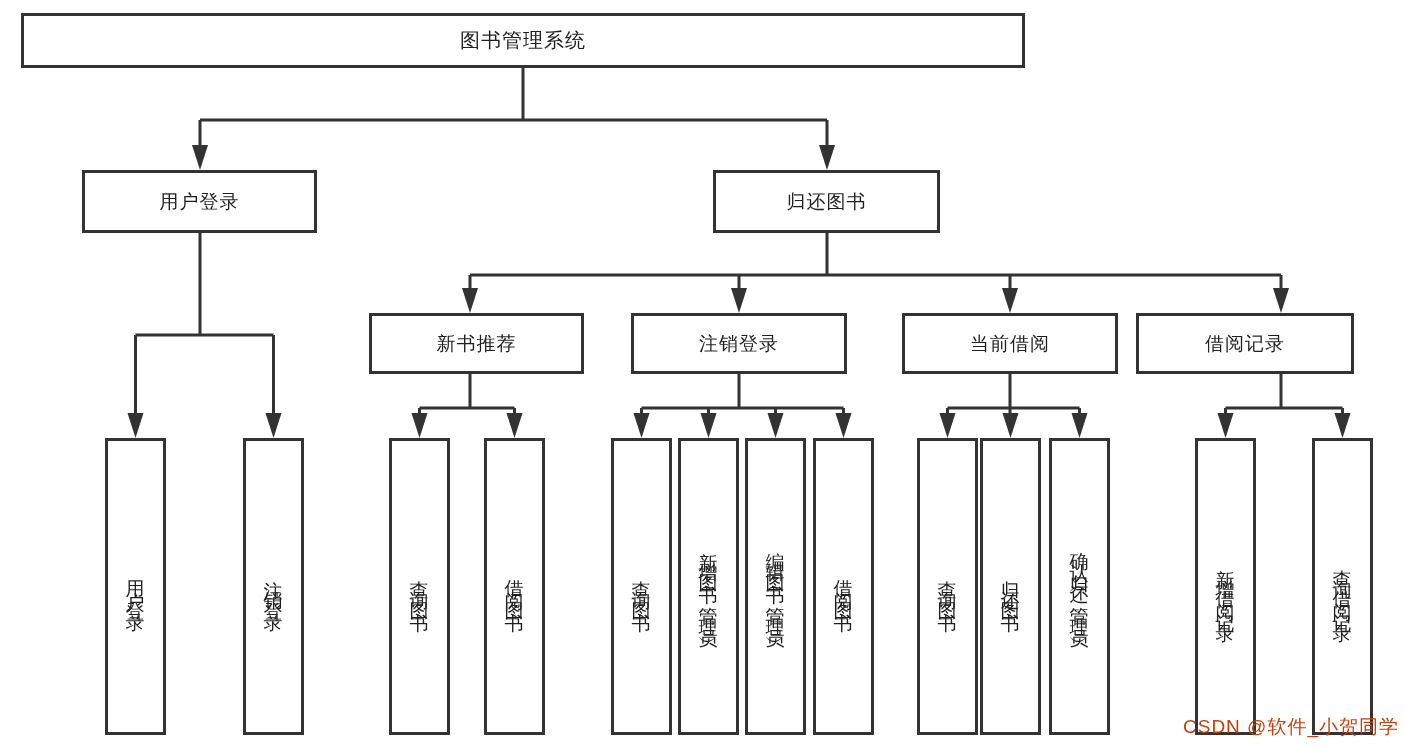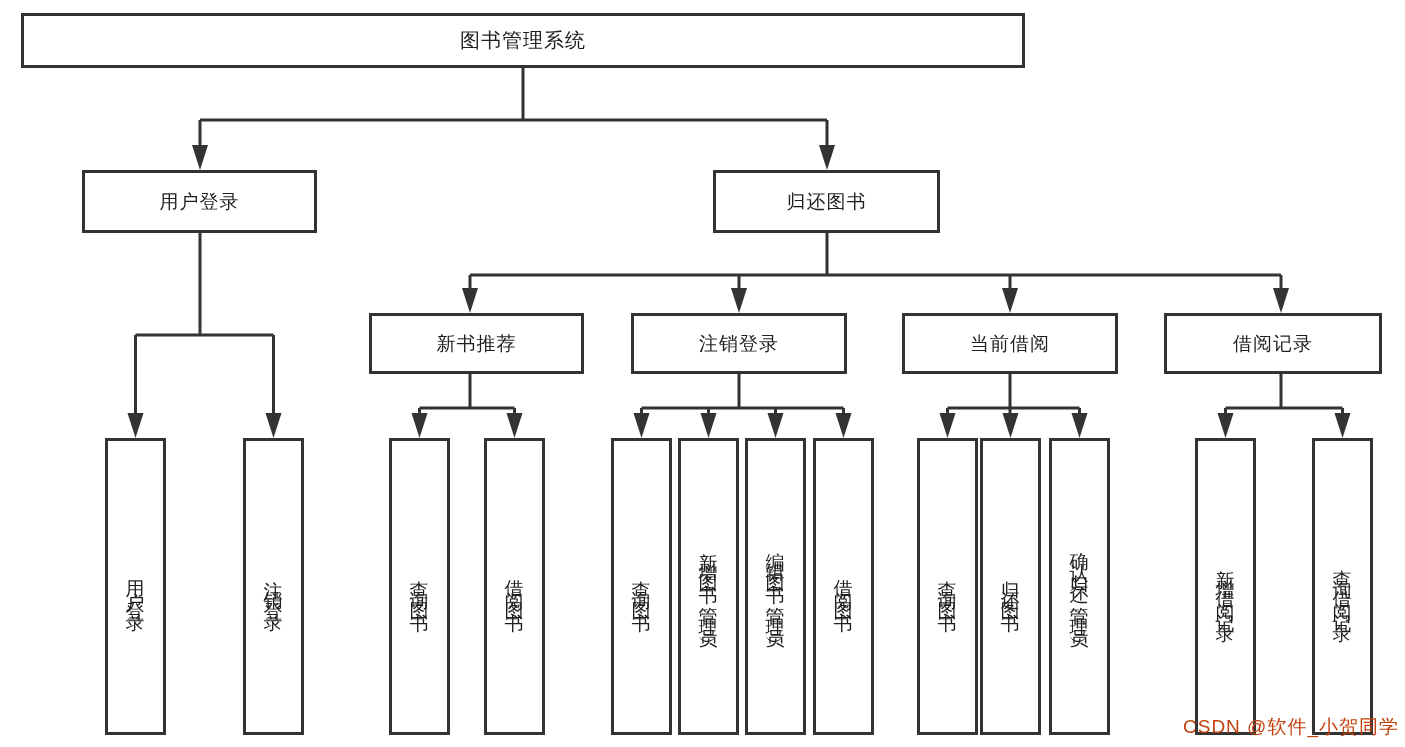--- a/index.html
+++ b/index.html
@@ -123,21 +123,21 @@
 
   <div class="node hnode" style="left:363px; top:313px; width:215px; height:61px;margin-left:6px;">
     <span>新书推荐</span>
   </div>
   <div class="node hnode" style="left:631px; top:313px; width:216px; height:61px;">
     <span>注销登录</span>
   </div>
   <div class="node hnode" style="left:902px; top:313px; width:216px; height:61px;">
     <span>当前借阅</span>
   </div>
-  <div class="node hnode" style="left:1164px; top:313px; width:218px; height:61px;">
+  <div class="node hnode" style="left:1136px; top:313px; width:218px; height:61px;">
     <span>借阅记录</span>
   </div>
 
   <div class="node vnode" style="left:105px; top:438px; width:61px; height:297px;">
     <span class="vtext">用户登录</span>
   </div>
   <div class="node vnode" style="left:243px; top:438px; width:61px; height:297px;">
     <span class="vtext">注销登录</span>
   </div>
 

